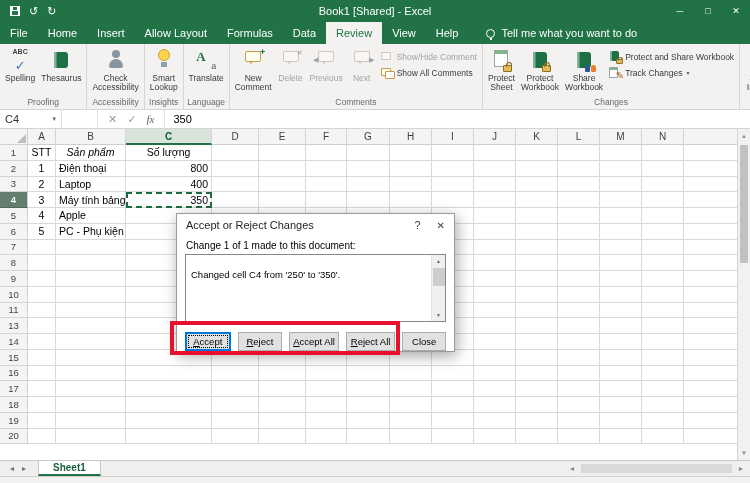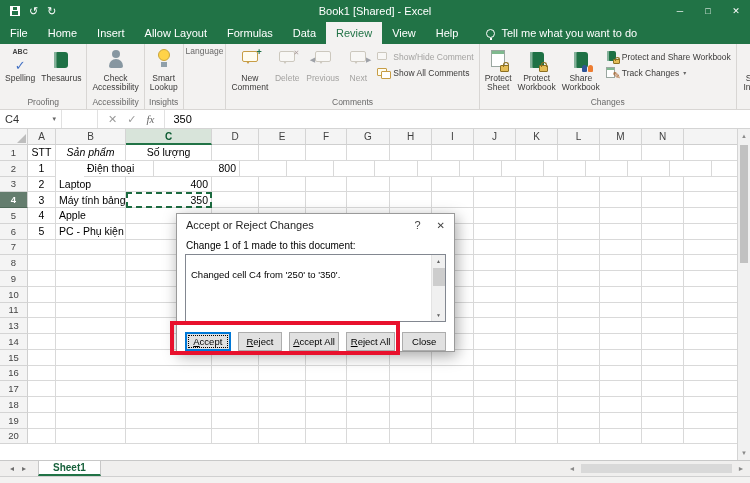--- a/index.html
+++ b/index.html
@@ -245,20 +245,31 @@
           </span>
           <div class="lbl">
             <div>Smart</div>
             <div>Lookup</div>
           </div>
         </div>
       </div>
       <div class="rg-label">Insights</div>
     </div>
     <div class="rgroup">
+      <div class="rg-body">
+        <div class="rbtn lg">
+          <span class="ic ic-translate">
+            <span class="b-ta"></span>
+            <span class="b-tb"></span>
+          </span>
+          <div class="lbl">
+            <div>Translate</div>
+          </div>
+        </div>
+      </div>
       <div class="rg-label">Language</div>
     </div>
     <div class="rgroup">
       <div class="rg-body">
         <div class="rbtn lg">
           <span class="ic ic-new-comment">
             <span class="b-bubble"></span>
             <span class="ov-plus"></span>
           </span>
           <div class="lbl">
@@ -425,21 +436,21 @@
         <div class="gc" style="width: 42px;"></div>
         <div class="gc" style="width: 42px;"></div>
         <div class="gc" style="width: 42px;"></div>
         <div class="gc" style="width: 42px;"></div>
         <div class="gc" style="width: 42px;"></div>
         <div class="gc fillc" style="flex: 1 1 0%;"></div>
       </div>
       <div class="grow">
         <div class="rh">2</div>
         <div class="gc a-center" style="width: 28px;">1</div>
-        <div class="gc" style="width: 70px; margin-left: 28px;">Điện thoại</div>
+        <div class="gc" style="width: 70px;">Điện thoại</div>
         <div class="gc a-right" style="width: 86px;">800</div>
         <div class="gc" style="width: 47px;"></div>
         <div class="gc" style="width: 47px;"></div>
         <div class="gc" style="width: 41px;"></div>
         <div class="gc" style="width: 43px;"></div>
         <div class="gc" style="width: 42px;"></div>
         <div class="gc" style="width: 42px;"></div>
         <div class="gc" style="width: 42px;"></div>
         <div class="gc" style="width: 42px;"></div>
         <div class="gc" style="width: 42px;"></div>

